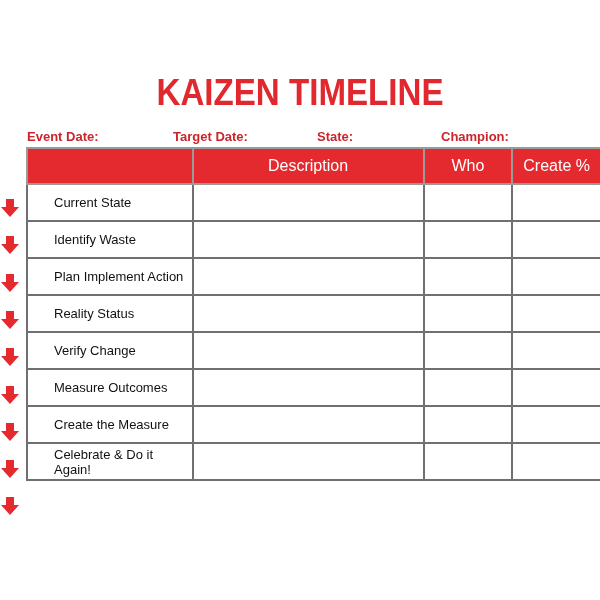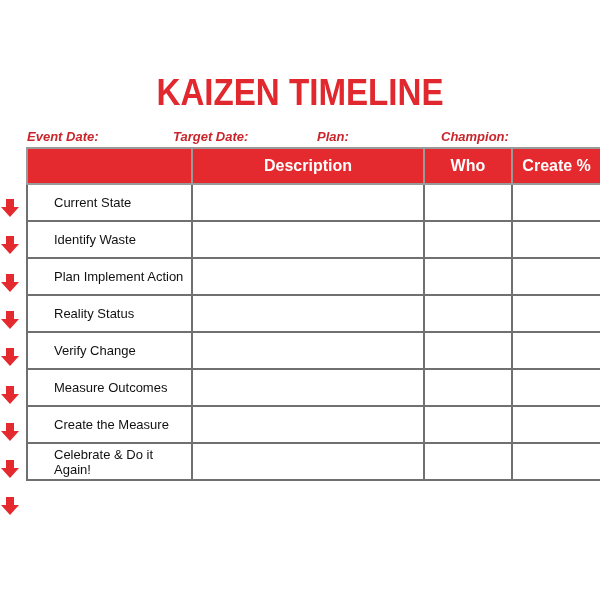--- a/index.html
+++ b/index.html
@@ -1,35 +1,35 @@
 <!DOCTYPE html>
 <html><head>
 <meta charset="utf-8">
 <style>
   html,body{margin:0;padding:0;background:#fff;}
   body{width:600px;height:600px;position:relative;overflow:hidden;font-family:"Liberation Sans",sans-serif;}
   .title{position:absolute;left:0;width:600px;top:72px;text-align:center;color:#e0282e;font-weight:bold;font-size:36px;letter-spacing:0px;transform:scaleX(0.92);}
-  .fields{position:absolute;top:129px;left:0;width:600px;height:16px;font-style:italic;}
+  .fields{position:absolute;top:129px;left:0;width:600px;height:16px;}
   .field{position:absolute;color:#c8262c;font-weight:bold;font-size:13px;}
   table{position:absolute;left:26px;top:147px;border-collapse:collapse;width:576px;}
   td,th{border:2px solid #707070;padding:0;}
-  th{background:#e42a2f;color:#fff;font-weight:bold;font-size:16px;height:34px;border-color:#9a9a9a;}
+  th{background:#e42a2f;color:#fff;font-weight:normal;font-size:16px;height:34px;border-color:#9a9a9a;}
   td{height:35px;font-size:13px;color:#111;padding-left:26px;}
   td.empty{padding:0;}
   .arrow{position:absolute;left:1px;width:18px;height:18px;}
 </style>
 </head>
 <body>
 
 <div class="title">KAIZEN TIMELINE</div>
 
 <div class="fields">
   <span class="field" style="left:27px">Event Date:</span>
   <span class="field" style="left:173px">Target Date:</span>
-  <span class="field" style="left:317px">Plan:</span>
+  <span class="field" style="left:317px">State:</span>
   <span class="field" style="left:441px">Champion:</span>
 </div>
 
 <table>
   <colgroup>
       <col style="width:166px">
       <col style="width:232px">
       <col style="width:89px">
       <col style="width:89px">
     </colgroup>

